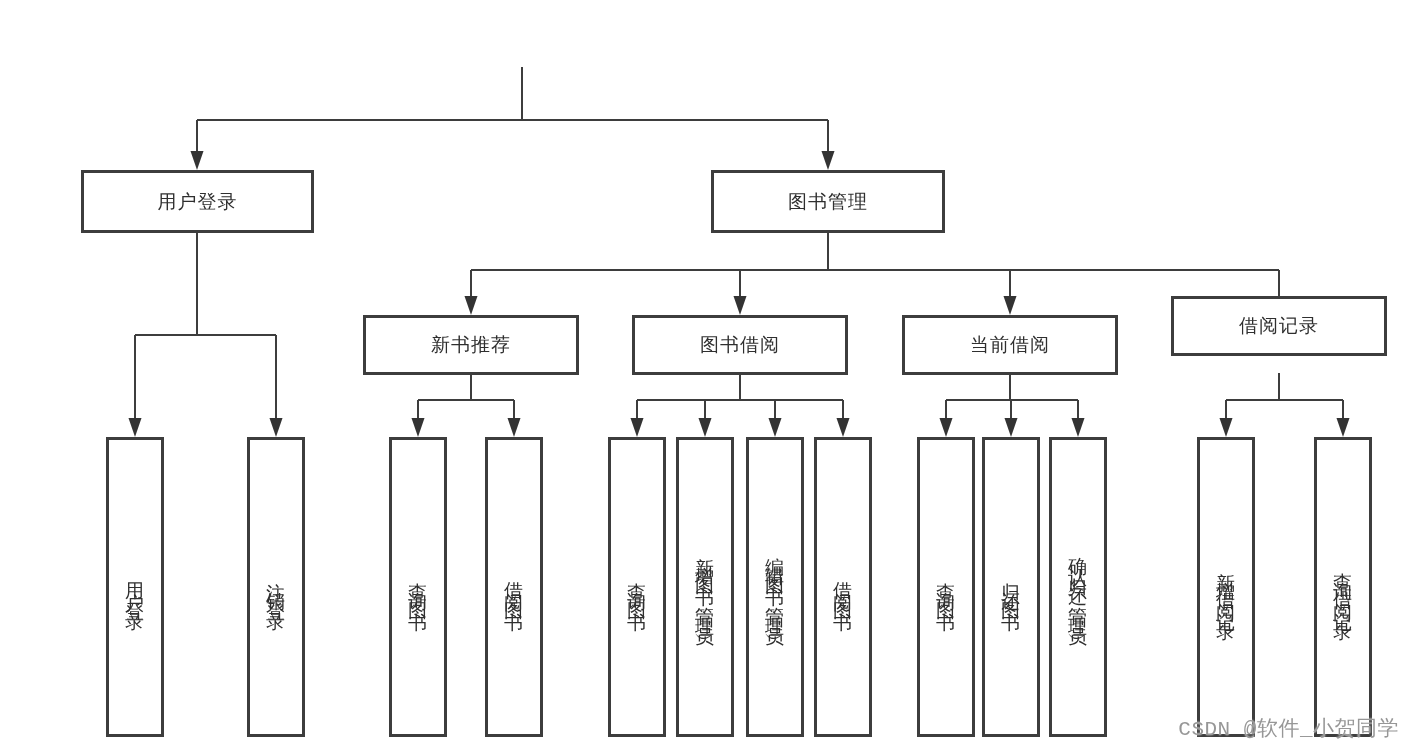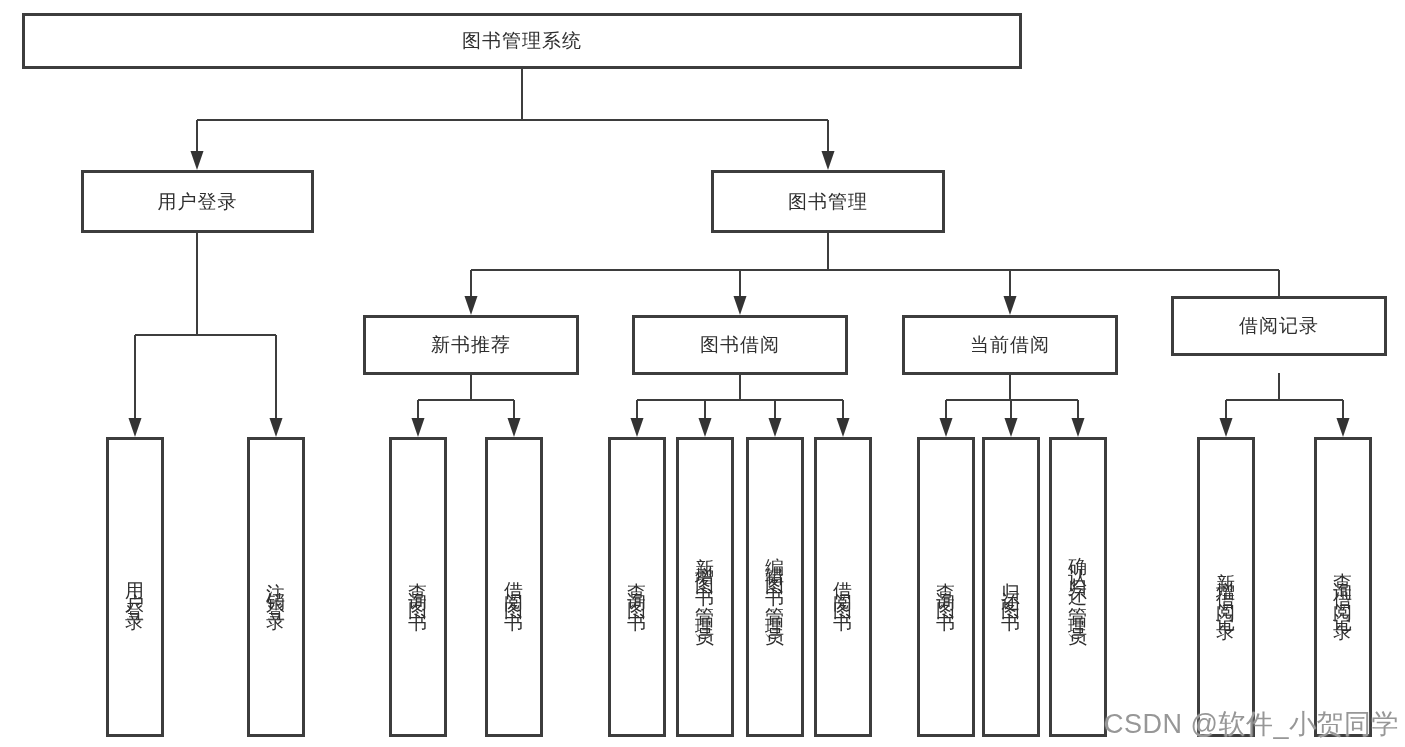--- a/index.html
+++ b/index.html
@@ -36,25 +36,26 @@
   .box.v {
     writing-mode: vertical-rl;
     text-orientation: upright;
     letter-spacing: 10px;
     line-height: 1;
   }
   .watermark {
     position: absolute;
     right: 6px;
     bottom: 5px;
-    font-size: 27px;
+    font-size: 21px;
     letter-spacing: 0.5px;
     color: #979797;
     text-shadow: 0 0 2px #ffffff;
     white-space: nowrap;
+    font-family: Liberation Mono, monospace;
   }
 </style>
 </head>
 <body>
 
 <div class="canvas">
 
   <svg class="wires" viewBox="0 0 1405 747" xmlns="http://www.w3.org/2000/svg">
     <g stroke="#3d3d3d" stroke-width="2" fill="none">
 
@@ -88,21 +89,20 @@
       <polygon points="768.5,418 781.5,418 775,437"></polygon>
       <polygon points="836.5,418 849.5,418 843,437"></polygon>
       <polygon points="939.5,418 952.5,418 946,437"></polygon>
       <polygon points="1004.5,418 1017.5,418 1011,437"></polygon>
       <polygon points="1071.5,418 1084.5,418 1078,437"></polygon>
       <polygon points="1219.5,418 1232.5,418 1226,437"></polygon>
       <polygon points="1336.5,418 1349.5,418 1343,437"></polygon>
     </g>
   </svg>
 
-  <div class="box h" style="left:22px; top:13px; width:1000px; height:56px;">图书管理系统</div>
 
   <div class="box h" style="left:81px; top:170px; width:233px; height:63px;">用户登录</div>
   <div class="box h" style="left:711px; top:170px; width:234px; height:63px;">图书管理</div>
 
   <div class="box h" style="left:363px; top:315px; width:216px; height:60px;">新书推荐</div>
   <div class="box h" style="left:632px; top:315px; width:216px; height:60px;">图书借阅</div>
   <div class="box h" style="left:902px; top:315px; width:216px; height:60px;">当前借阅</div>
   <div class="box h" style="left:1171px; top:296px; width:216px; height:60px;">借阅记录</div>
 
   <div class="box v" style="left:106px; top:437px; width:58px; height:300px;">用户登录</div>

